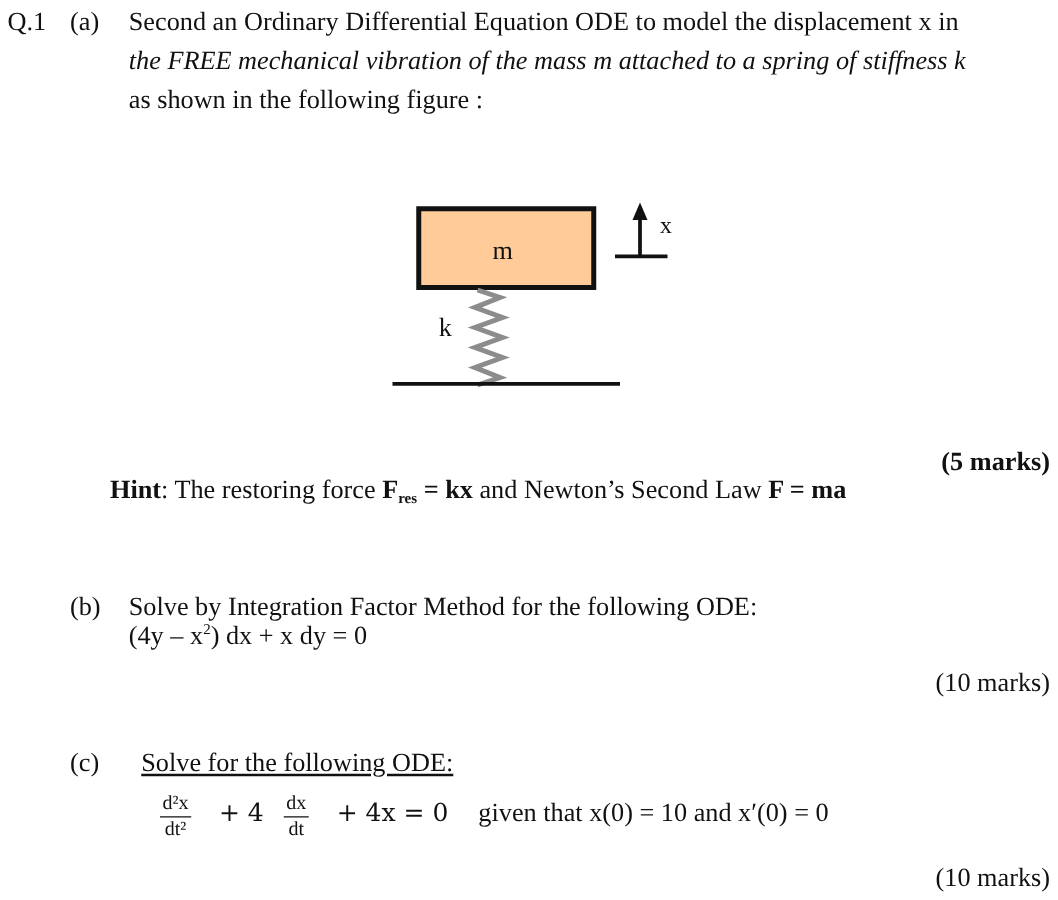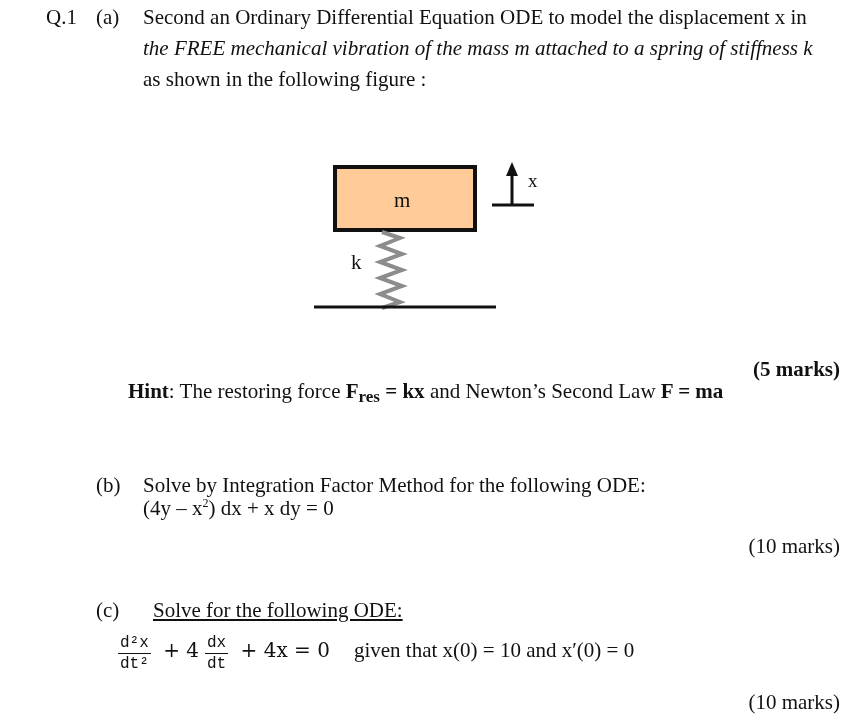--- a/index.html
+++ b/index.html
@@ -1,27 +1,27 @@
 <!DOCTYPE html>
 <html><head>
 <meta charset="utf-8">
 <style>
   html, body { margin:0; padding:0; background:#ffffff; }
   body { width:846px; height:720px; position:relative; overflow:hidden;
          font-family:"Liberation Serif", serif; color:#111; }
   .abs { position:absolute; white-space:nowrap; }
-  .txt { font-size:21px; line-height:30px;margin-left:40px; }
+  .txt { font-size:21px; line-height:30px; }
   .q-num { left:6px; top:2px; }
   .part-a-label { left:56px; top:2px; }
   .line { left:103px; }
   .marks { right:6px; font-size:21px; }
   .b { font-weight:bold; }
-  sub { font-size:17px; vertical-align:-4px; font-weight:bold; }
+  sub { font-size:12px; vertical-align:-4px; font-weight:bold; }
   sup { font-size:12px; vertical-align:8px; }
-  .frac { display:inline-block; vertical-align:middle; text-align:center; font-family:Liberation Mono, monospace; font-size:16px; margin:0 6px; }
+  .frac { display:inline-block; vertical-align:middle; text-align:center; font-family:Liberation Serif, serif; font-size:16px; margin:0 16px; }
   .frac .num { display:block; border-bottom:1.5px solid #111; padding:0 2px; line-height:20px; }
   .frac .den { display:block; line-height:20px; }
   .math { font-family:"DejaVu Serif", serif; font-size:20px; }
 </style>
 </head>
 <body>
 
 <div class="abs txt q-num">Q.1</div>
 <div class="abs txt part-a-label">(a)</div>
 <div class="abs txt line" style="top:2px;">Second an Ordinary Differential Equation ODE to model the displacement x in</div>

